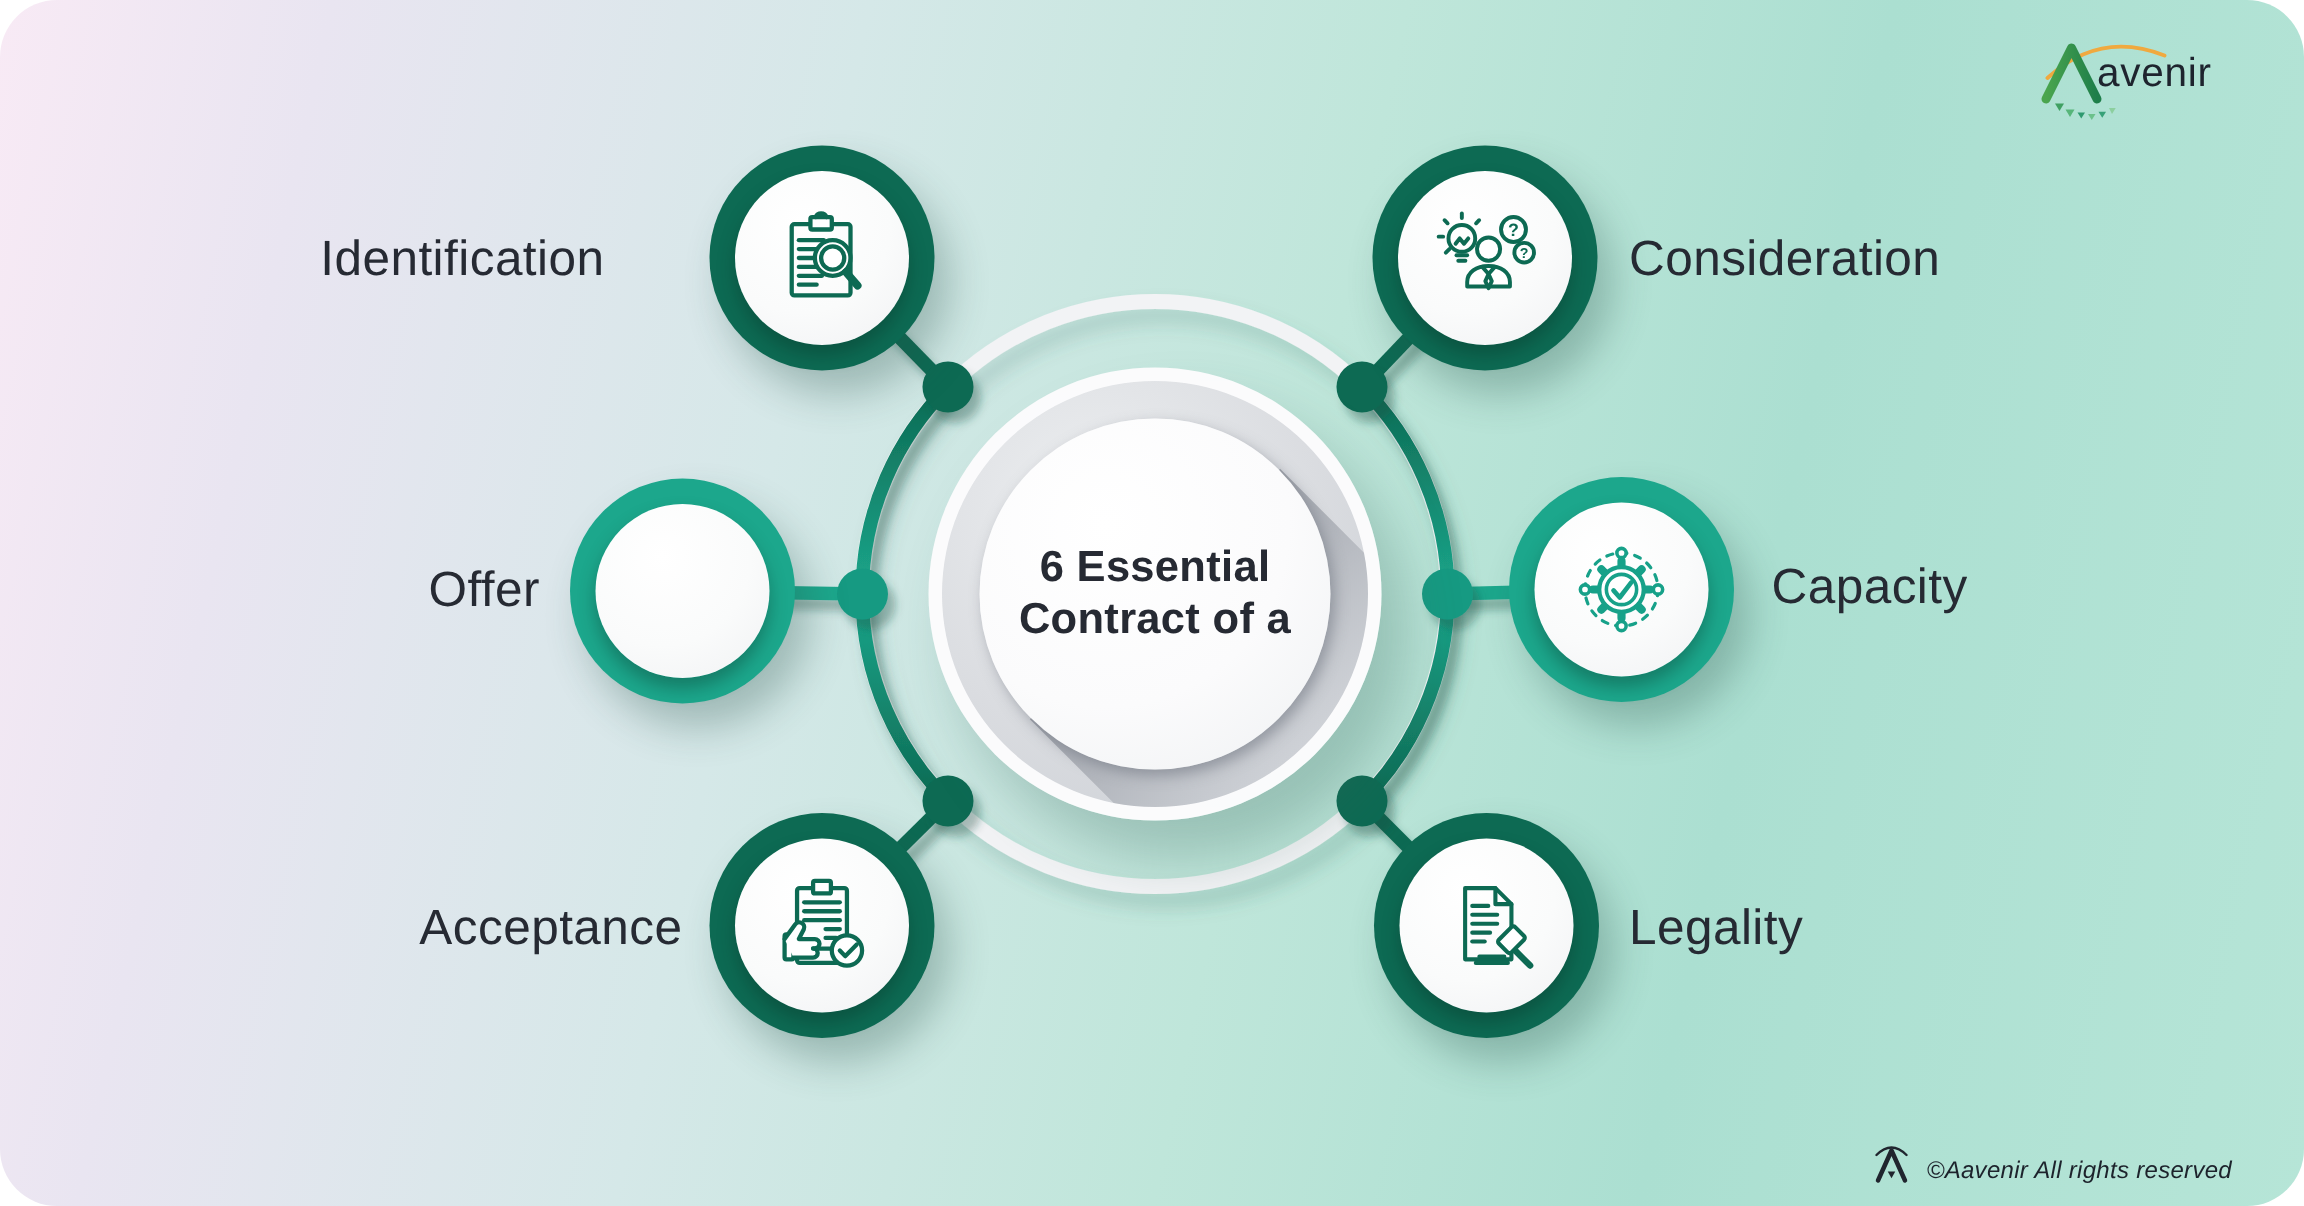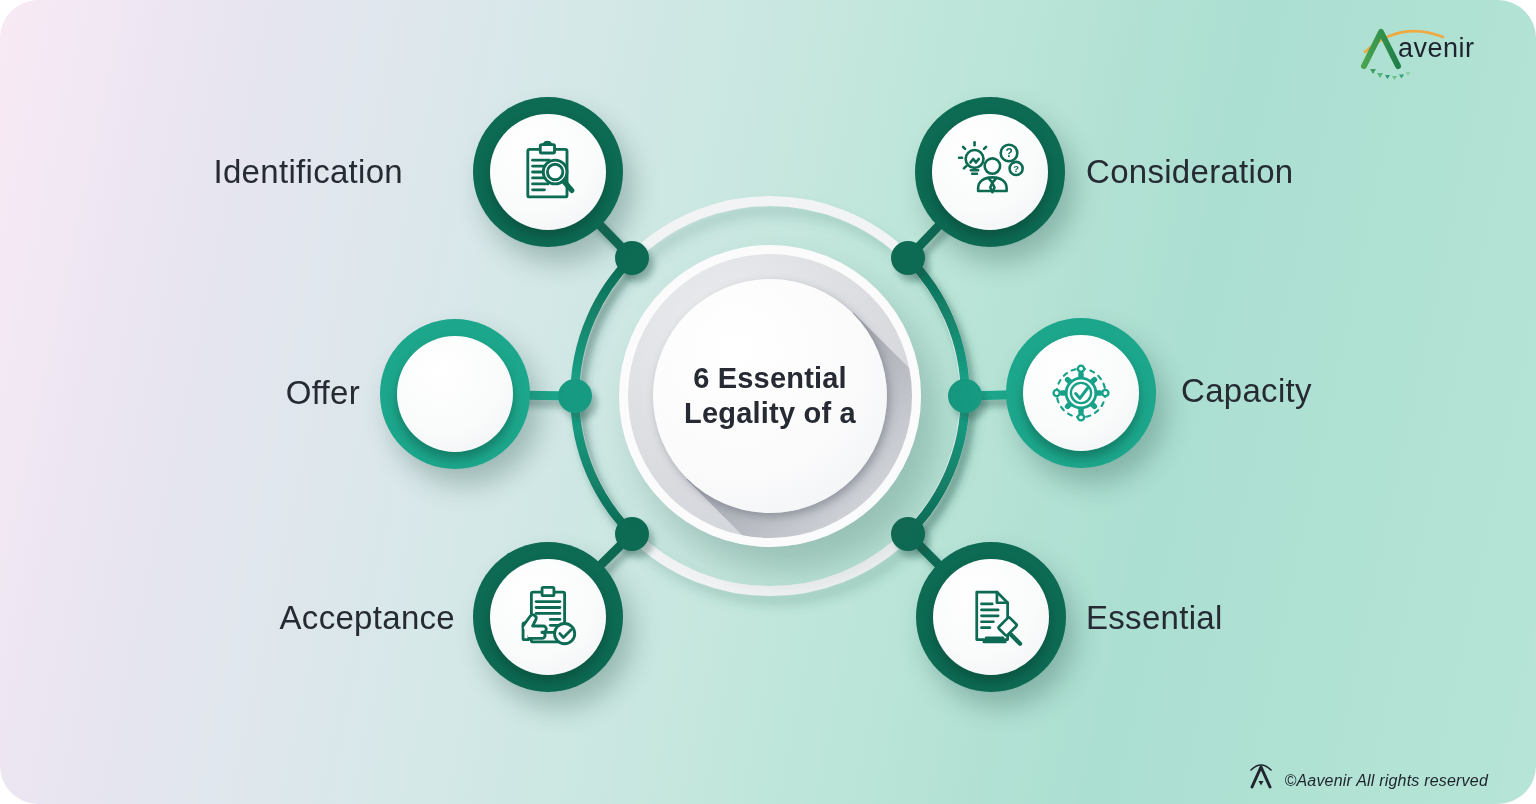--- a/index.html
+++ b/index.html
@@ -106,21 +106,21 @@
       <circle cx="632" cy="534" r="17" fill="#0d6a53"></circle>
       <circle cx="908" cy="534" r="17" fill="#0d6a53"></circle>
     </g>
   </svg>
 
   <div class="gray-disk">
     <div class="long-shadow"></div>
   </div>
   <div class="center-circle">
     <div class="ln">6 Essential</div>
-    <div class="ln">Legality of a</div>
+    <div class="ln">Contract of a</div>
   </div>
 
   <div class="node node--dark pos-ident">
     <div class="node-inner">
       <svg width="76" height="76" viewBox="0 0 64 64">
         <g fill="none" stroke="#0d6a53" stroke-width="2.4" stroke-linecap="round" stroke-linejoin="round">
           <rect x="15" y="13" width="33" height="40" rx="1.5"></rect>
           <rect x="25.5" y="9" width="12" height="7" rx="1" fill="#fff"></rect>
           <path d="M28.5,9 a3.2,3.2 0 0 1 6,0"></path>
           <line x1="19" y1="22" x2="33" y2="22"></line>
@@ -247,21 +247,21 @@
         </g>
       </svg>
     </div>
   </div>
 
   <div class="nlabel lab-ident">Identification</div>
   <div class="nlabel lab-offer">Offer</div>
   <div class="nlabel lab-accept">Acceptance</div>
   <div class="nlabel lab-consider">Consideration</div>
   <div class="nlabel lab-capacity">Capacity</div>
-  <div class="nlabel lab-legality">Essential</div>
+  <div class="nlabel lab-legality">Legality</div>
 
   <div class="brand">
     <svg width="150" height="62" viewBox="0 0 150 62">
       <defs>
         <linearGradient id="lamGrad" x1="0" y1="0" x2="1" y2="0">
           <stop offset="0" stop-color="#4aa54e"></stop>
             <stop offset="1" stop-color="#1e7e4a"></stop>
         </linearGradient>
       </defs>
       <path d="M7,32 Q42,0 85,17" fill="none" stroke="#f0a93f" stroke-width="2.6" stroke-linecap="round"></path>

